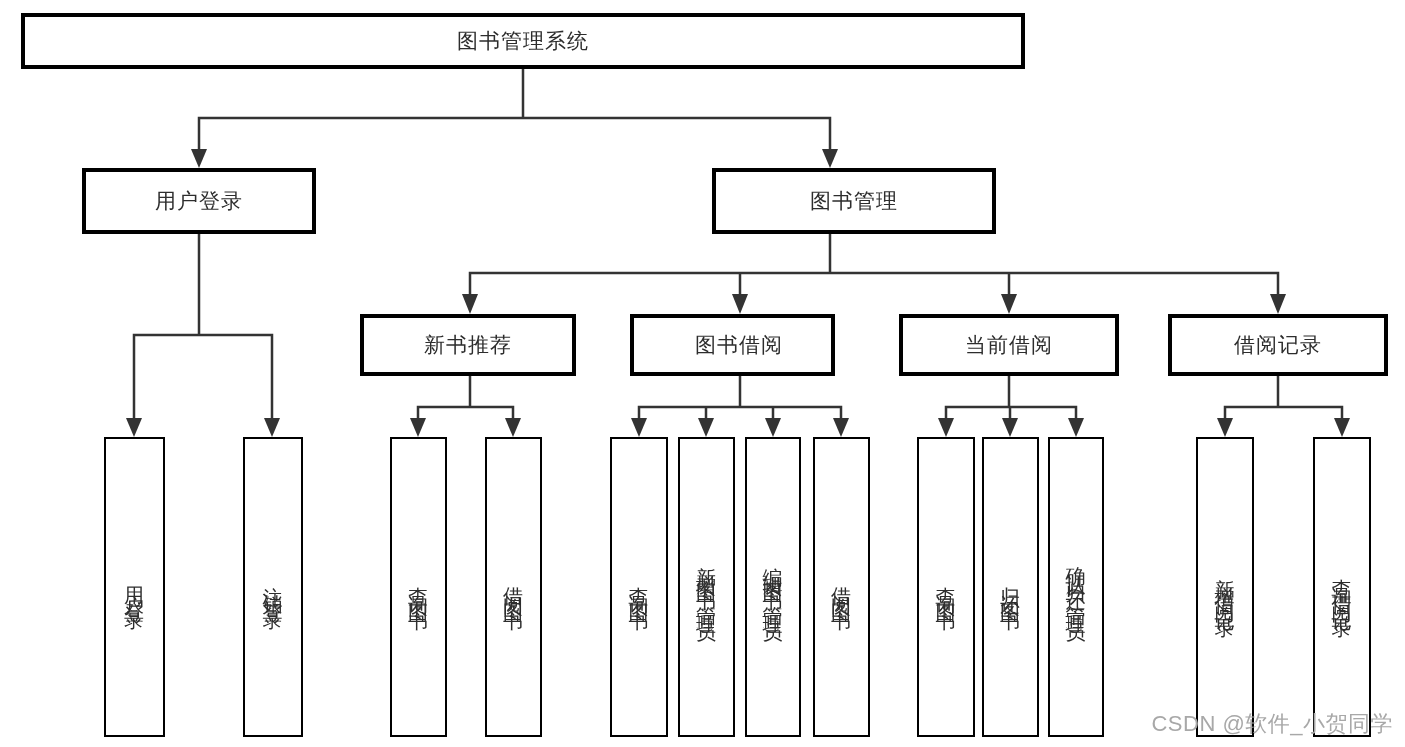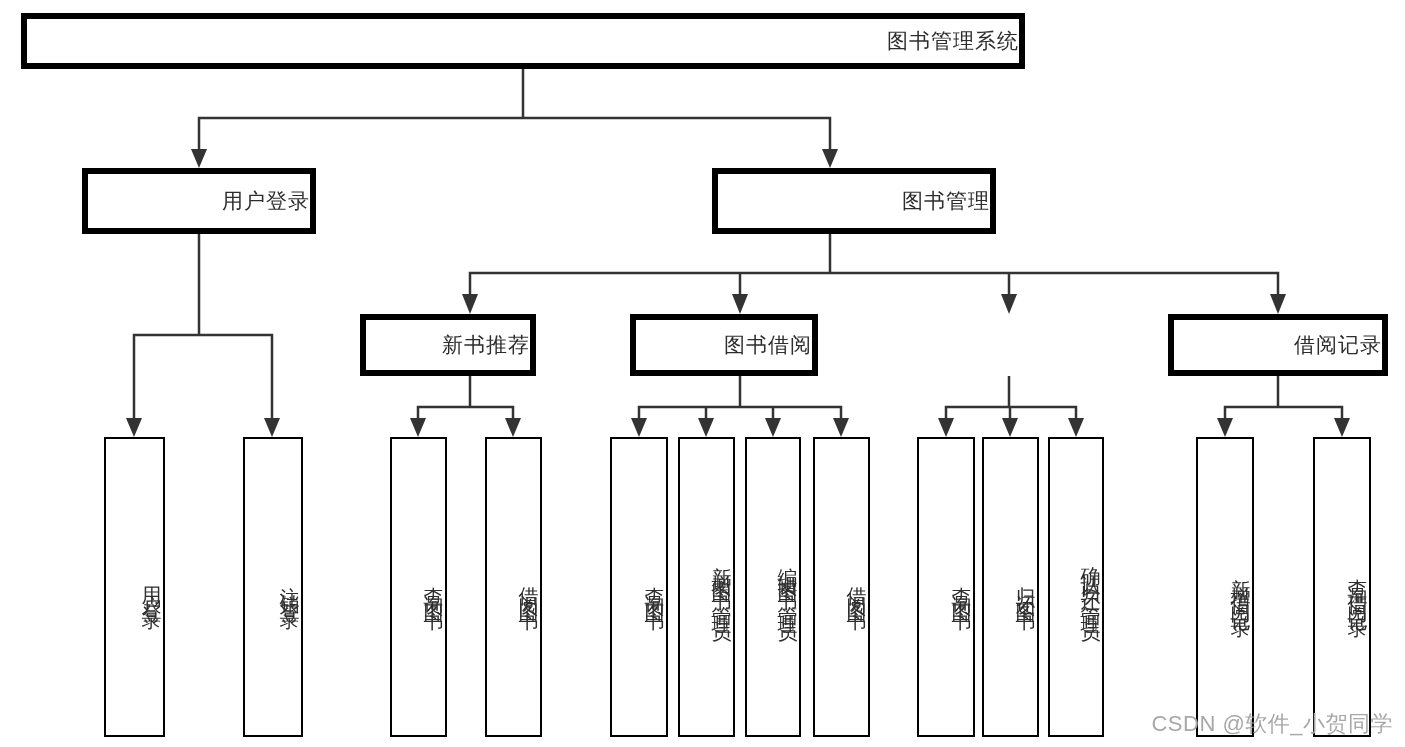--- a/index.html
+++ b/index.html
@@ -18,24 +18,24 @@
   .connectors {
     position: absolute;
     left: 0;
     top: 0;
     pointer-events: none;
   }
   .node {
     position: absolute;
     box-sizing: border-box;
     background: #ffffff;
-    border: 6px solid #000000;
+    border: 4px solid #000000;
     display: flex;
     align-items: center;
-    justify-content: flex-end;
+    justify-content: center;
     color: #2d2d2d;
   }
   .hnode {
     font-size: 21px;
     letter-spacing: 1px;
     white-space: nowrap;
   }
   .leaf {
     border-width: 2.5px;
   }
@@ -44,22 +44,22 @@
     text-orientation: mixed;
     font-size: 20px;
     letter-spacing: 8px;
     line-height: 1.1;
     white-space: nowrap;
   }
   
   .n-root          { left: 21px;   top: 13px;  width: 1004px; height: 56px; }
   .n-user-login    { left: 82px;   top: 168px; width: 234px;  height: 66px; }
   .n-book-mgmt     { left: 712px;  top: 168px; width: 284px;  height: 66px; }
-  .n-new-book      { left: 360px;  top: 314px; width: 176px;  height: 62px; }
-  .n-book-borrow   { left: 630px;  top: 314px; width: 188px;  height: 62px; padding-left: 13px; }
+  .n-new-book      { left: 360px;  top: 314px; width: 216px;  height: 62px; }
+  .n-book-borrow   { left: 630px;  top: 314px; width: 205px;  height: 62px; padding-left: 13px; }
   .n-current-borrow{ left: 899px;  top: 314px; width: 220px;  height: 62px; }
   .n-borrow-record { left: 1168px; top: 314px; width: 220px;  height: 62px; }
   .leaf { top: 437px; height: 300px; }
   .lf-1  { left: 104px;  width: 61px; }
   .lf-2  { left: 243px;  width: 60px; }
   .lf-3  { left: 390px;  width: 57px; }
   .lf-4  { left: 485px;  width: 57px; }
   .lf-5  { left: 610px;  width: 58px; }
   .lf-6  { left: 678px;  width: 57px; }
   .lf-7  { left: 745px;  width: 56px; }
@@ -139,20 +139,23 @@
   <div class="node hnode n-book-mgmt">
     <span>图书管理</span>
   </div>
 
   <div class="node hnode n-new-book">
     <span>新书推荐</span>
   </div>
   <div class="node hnode n-book-borrow">
     <span>图书借阅</span>
   </div>
+  <div class="node hnode n-current-borrow">
+    <span>当前借阅</span>
+  </div>
   <div class="node hnode n-borrow-record">
     <span>借阅记录</span>
   </div>
 
   <div class="node leaf lf-1">
     <span class="vtext">用户登录</span>
   </div>
   <div class="node leaf lf-2">
     <span class="vtext">注销登录</span>
   </div>

